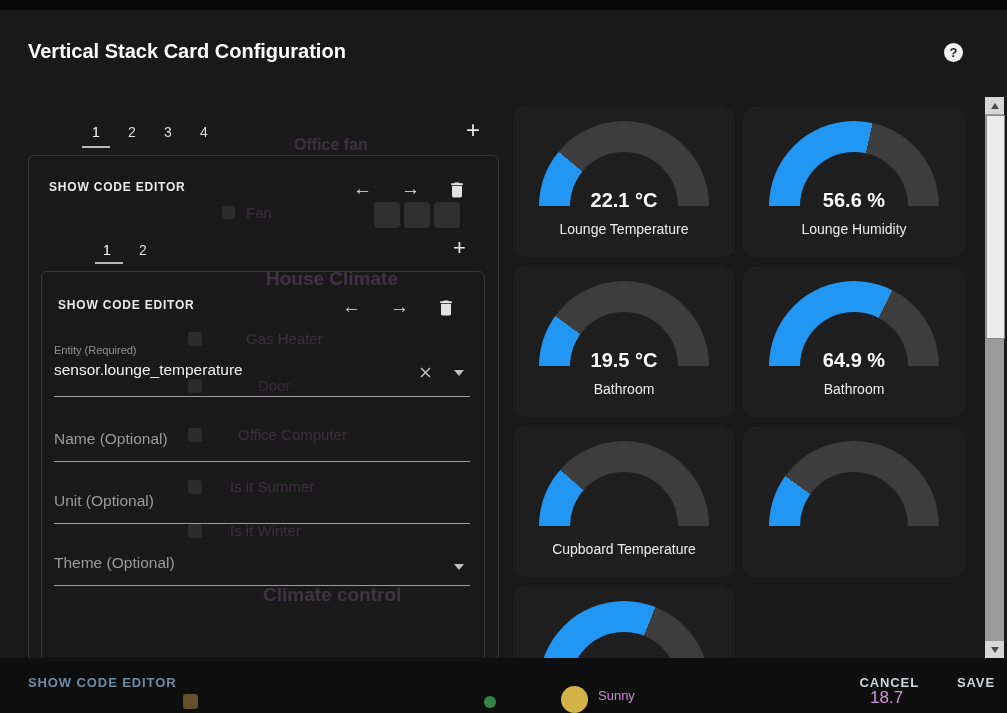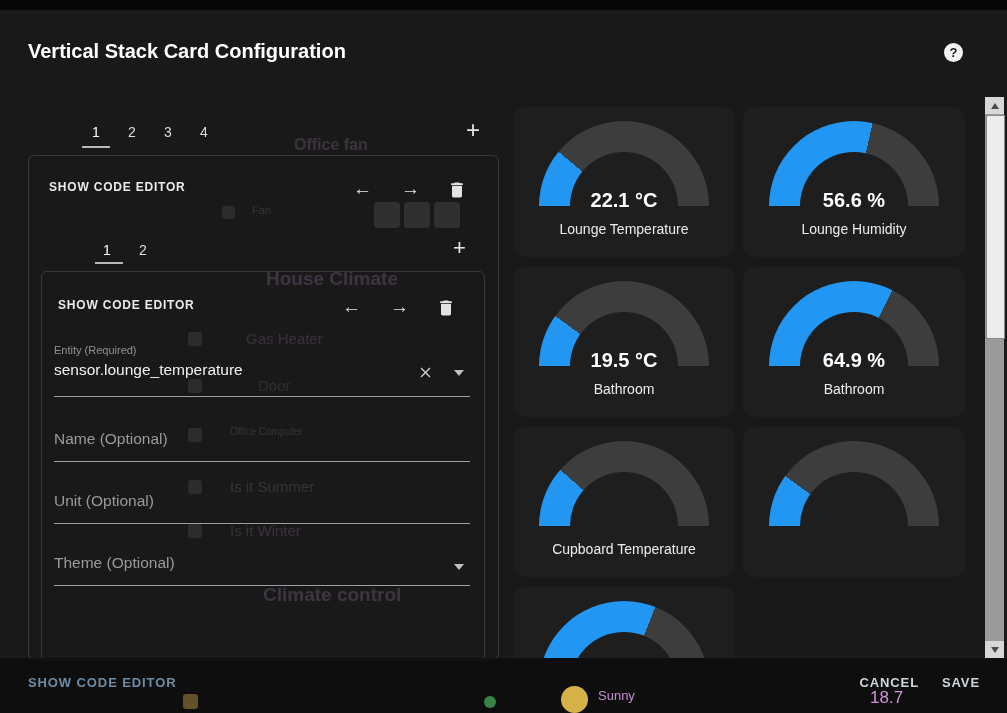--- a/index.html
+++ b/index.html
@@ -65,45 +65,45 @@
               border-top:6px solid #4a4a4a; }
   .sb-thumb { position:absolute; left:1px; top:18px; width:17px; height:222px; background:#ececec;
               border:1px solid #8a8a8a; cursor:pointer; }
 
   
   .footer { position:absolute; left:0; top:658px; width:1007px; height:55px;
             background:rgba(16,16,16,0.88); z-index:3; }
   .footer .fbtn { position:absolute; top:17px; font-size:13px; font-weight:600; letter-spacing:0.9px; cursor:pointer; }
   .f-sce { left:28px; color:#6d8ba3; }
   .f-cancel { right:88px; color:#cdd6dc; }
-  .f-save { right:27px; color:#cdd6dc; }
+  .f-save { right:12px; color:#cdd6dc; }
 
   
   .bottom-items { position:absolute; inset:0; z-index:4; pointer-events:none; }
   .bottom-items * { pointer-events:none; }
 </style>
 </head>
 <body>
 
 <div class="stage">
 
   <div class="bg-layer">
     <span class="bgt" style="left:294px;top:136px;font-size:16px;font-weight:600;opacity:0.9">Office fan</span>
     <div class="bg-ic" style="left:222px;top:206px;width:13px;height:13px"></div>
-    <span class="bgt" style="left:252px;top:204px;font-size:11px;opacity:0.8">Fan</span>
+    <span class="bgt" style="left:246px;top:204px;font-size:15px;opacity:0.8">Fan</span>
     <div class="ghost-btn" style="left:374px;top:202px"></div>
     <div class="ghost-btn" style="left:404px;top:202px"></div>
     <div class="ghost-btn" style="left:434px;top:202px"></div>
     <span class="bgt" style="left:266px;top:268px;font-size:19px;font-weight:700;opacity:0.95">House Climate</span>
     <div class="bg-ic" style="left:188px;top:332px;width:14px;height:14px"></div>
     <span class="bgt" style="left:246px;top:330px;font-size:15px;opacity:0.8">Gas Heater</span>
     <div class="bg-ic" style="left:188px;top:379px;width:14px;height:14px"></div>
     <span class="bgt" style="left:258px;top:377px;font-size:15px;opacity:0.6">Door</span>
     <div class="bg-ic" style="left:188px;top:428px;width:14px;height:14px"></div>
-    <span class="bgt" style="left:230px;top:426px;font-size:10px;opacity:0.8">Office Computer</span>
+    <span class="bgt" style="left:238px;top:426px;font-size:15px;opacity:0.8">Office Computer</span>
     <div class="bg-ic" style="left:188px;top:480px;width:14px;height:14px"></div>
     <span class="bgt" style="left:230px;top:478px;font-size:15px;opacity:0.8">Is it Summer</span>
     <div class="bg-ic" style="left:188px;top:524px;width:14px;height:14px"></div>
     <span class="bgt" style="left:230px;top:522px;font-size:15px;opacity:0.8">Is it Winter</span>
     <span class="bgt" style="left:263px;top:584px;font-size:19px;font-weight:700;opacity:0.95">Climate control</span>
   </div>
 
   <div class="dialog">
     <div class="dialog-title">Vertical Stack Card Configuration</div>
     <div class="help-btn">?</div>

